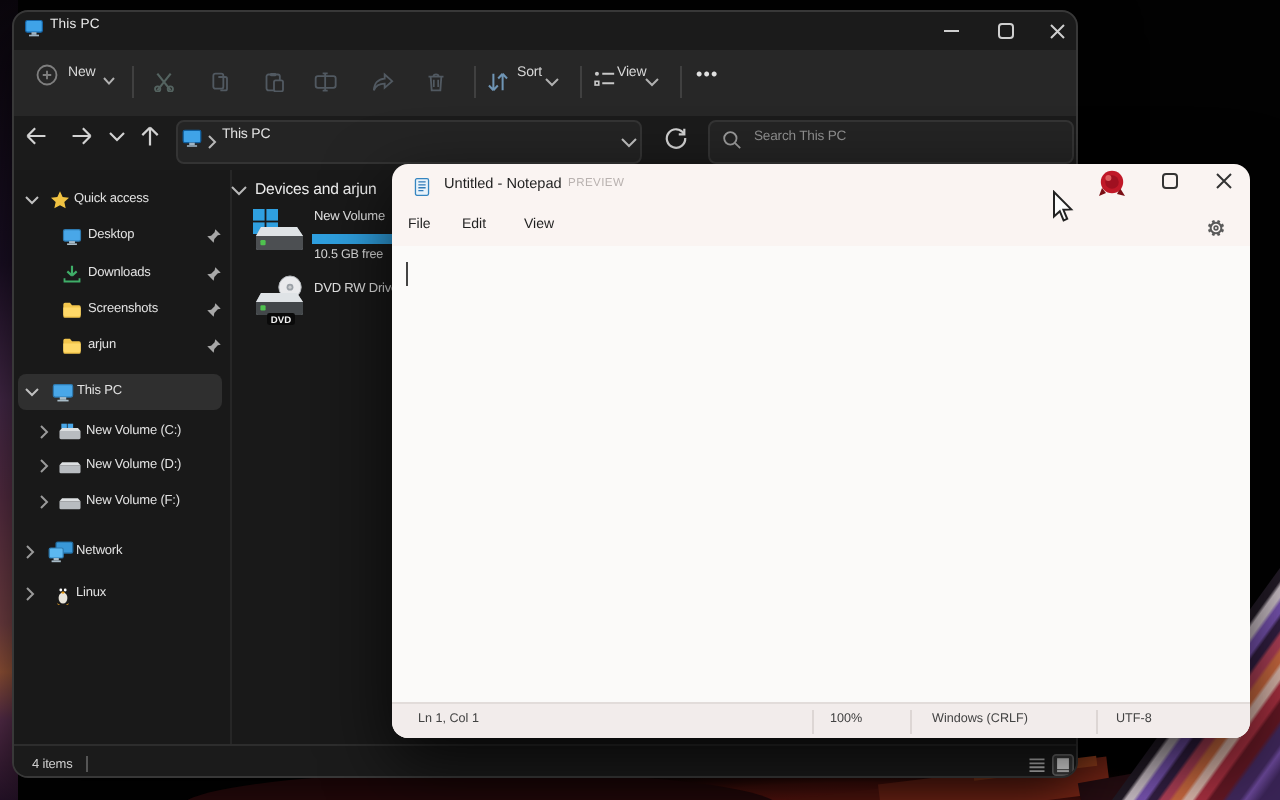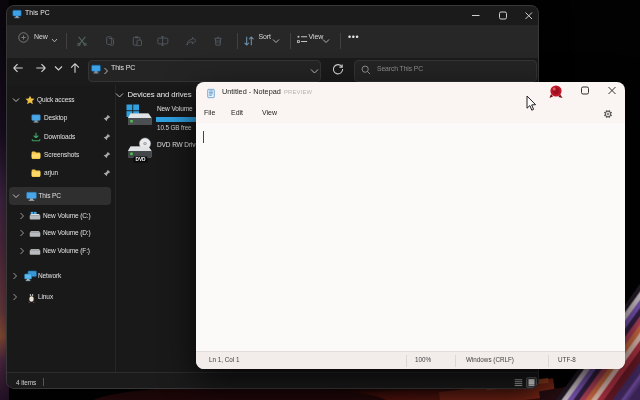--- a/index.html
+++ b/index.html
@@ -394,21 +394,21 @@
           <rect x="6.2" y="18.6" width="2.6" height="2.6" rx="0.6" fill="#4fc24f"></rect>
           <rect x="9.5" y="22.5" width="14" height="6" rx="1.2" fill="#0a0a0a"></rect>
           <text x="16.5" y="27.3" text-anchor="middle" font-family="Liberation Sans, sans-serif" font-size="4.8" font-weight="bold" fill="#f4f4f4">DVD</text>
         </svg>
         <div class="side-txt" style="left:150px;top:55.5px;font-size:6.5px">DVD RW Drive</div>
       </div>
 
       <svg class="abs" style="left:108px;top:6.5px" width="9" height="7">
           <path d="M1,1.5 L4.5,5 L8,1.5" fill="none" stroke="#b8b8b8" stroke-width="1"></path>
         </svg>
-      <div class="side-txt" style="left:120.5px;top:4.5px;font-size:7.8px;color:#ececec">Devices and drives</div>
+      <div class="side-txt" style="left:120.5px;top:4.5px;font-size:7.8px;color:#ececec">Devices and arjun</div>
     </div>
 
     <div class="statusbar">
       <div class="side-txt" style="left:9px;top:6px;font-size:6.5px;color:#cfcfcf">4 items</div>
       <div style="position:absolute;left:36px;top:5px;width:1px;height:8px;background:#555"></div>
       <svg class="abs" style="left:507px;top:5px" width="9" height="9" viewBox="0 0 12 11">
         <path d="M1,1.8 H11 M1,4.4 H11 M1,7 H11 M1,9.6 H11" stroke="#b8b8b8" stroke-width="1.2"></path>
       </svg>
       <svg class="abs" style="left:519px;top:4px" width="11" height="11" viewBox="0 0 13 13">
         <rect x="0.5" y="0.5" width="12" height="12" rx="2" fill="#3a3a3a" stroke="#6a6a6a" stroke-width="1"></rect>

